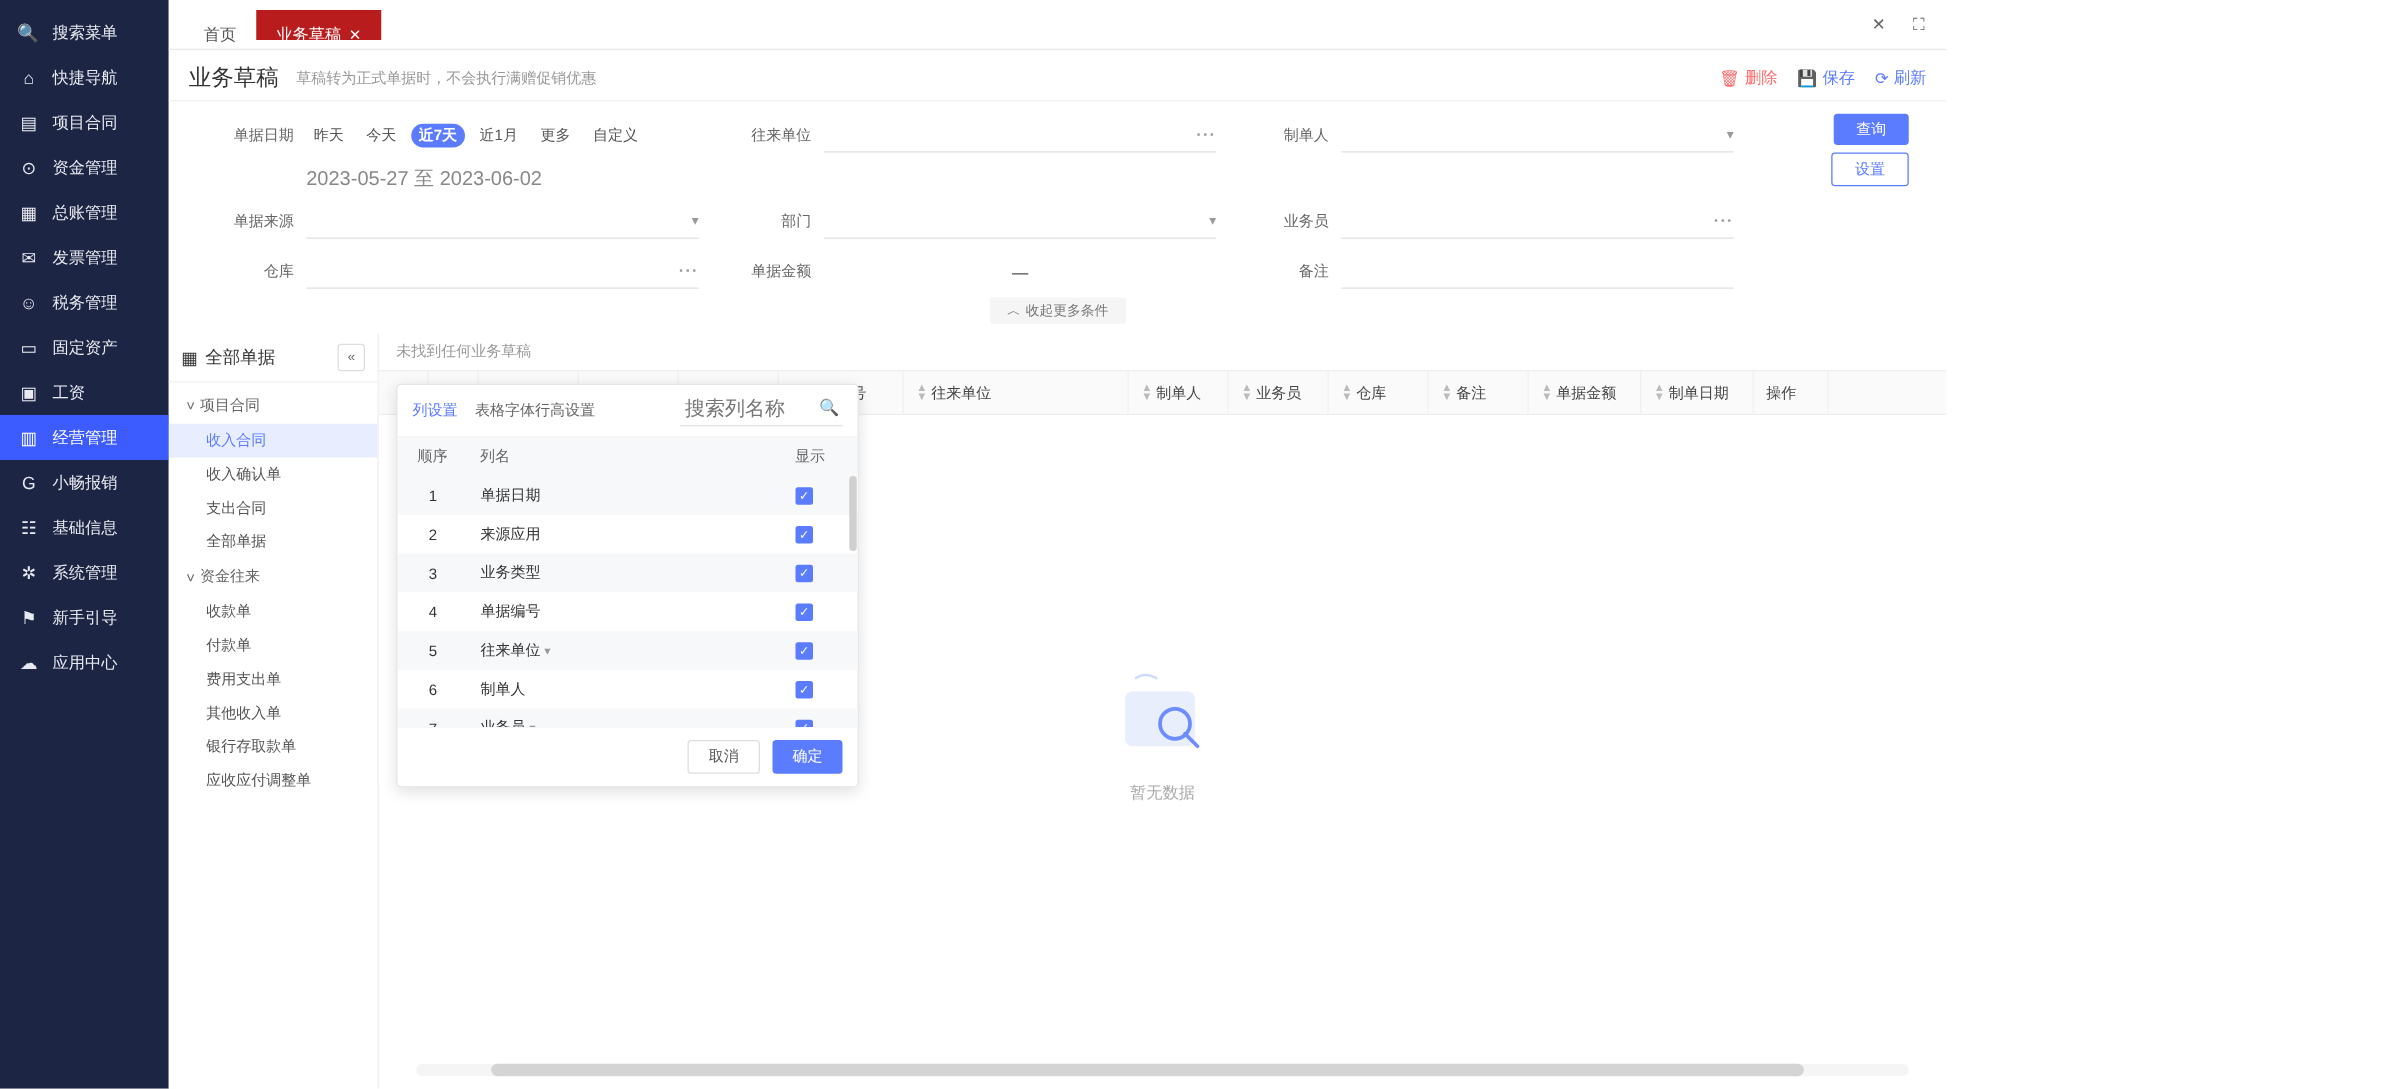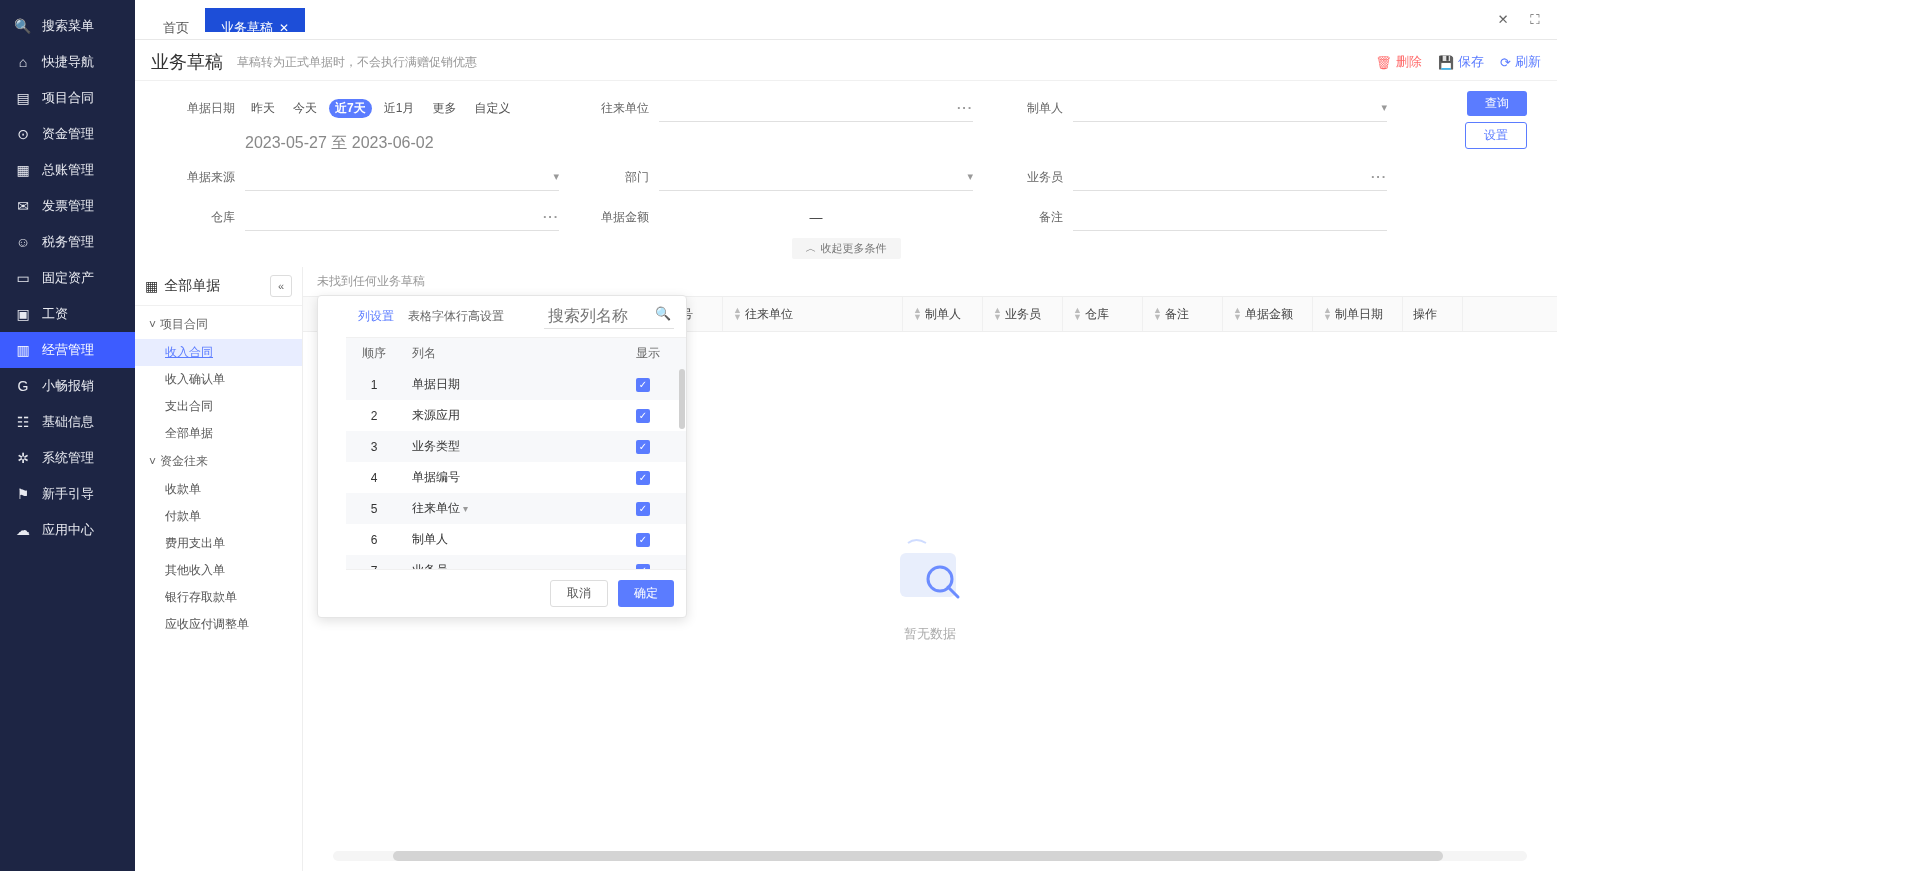--- a/index.html
+++ b/index.html
@@ -12,21 +12,21 @@
 .sidebar-item { display: flex; align-items: center; padding: 9px 14px; cursor: pointer; font-size: 13px; color: #e8eaf0; }
 .sidebar-item.active { background: #3d5cff; color: #fff; }
 .sidebar-item .icon { width: 18px; margin-right: 10px; font-size: 14px; text-align: center; }
 
 
 .main { flex: 1; display: flex; flex-direction: column; background: #fff; min-width: 0; }
 
 
 .tabs { display: flex; align-items: center; height: 40px; border-bottom: 1px solid #e8e8e8; padding-left: 12px; }
 .tab { padding: 0 16px; height: 24px; line-height: 40px; cursor: pointer; color: #555; font-size: 13px; }
-.tab.active { background: #1d4ed8; color: #fff; }
+.tab.active { background: #b91c1c; color: #fff; }
 .tab-close { margin-left: 6px; font-size: 12px; }
 .tab-actions { margin-left: auto; display: flex; align-items: center; padding-right: 10px; gap: 8px; }
 .tab-action-btn { width: 24px; height: 24px; display: flex; align-items: center; justify-content: center; cursor: pointer; color: #666; border: none; background: transparent; }
 
 
 .page-head { padding: 10px 16px 6px; border-bottom: 1px solid #f0f0f0; display: flex; align-items: center; }
 .page-title { font-size: 18px; font-weight: 500; }
 .page-subtitle { margin-left: 14px; color: #999; font-size: 12px; }
 .head-actions { margin-left: auto; display: flex; gap: 16px; font-size: 13px; }
 .head-action { color: #5b7cff; cursor: pointer; display: flex; align-items: center; gap: 4px; background: none; border: none; font-size: 13px; }
@@ -51,38 +51,38 @@
 .collapse-btn { display: inline-flex; align-items: center; gap: 4px; background: #f5f5f5; padding: 3px 14px; color: #777; font-size: 11px; border: none; cursor: pointer; border-radius: 2px; }
 
 
 .body-area { flex: 1; display: flex; min-height: 0; }
 .left-panel { width: 168px; border-right: 1px solid #eee; display: flex; flex-direction: column; }
 .left-head { display: flex; align-items: center; padding: 8px 10px; font-weight: 500; font-size: 14px; border-bottom: 1px solid #f0f0f0; }
 .left-head .collapse-icon { margin-left: auto; width: 22px; height: 22px; border: 1px solid #ddd; border-radius: 3px; display: flex; align-items: center; justify-content: center; font-size: 11px; cursor: pointer; color: #666; }
 .tree { padding: 4px 0; overflow-y: auto; flex: 1; font-size: 12px; }
 .tree-group { padding: 6px 14px; color: #666; cursor: pointer; display: flex; align-items: center; gap: 4px; }
 .tree-leaf { padding: 5px 14px 5px 30px; color: #555; cursor: pointer; }
-.tree-leaf.active { background: #e8edff; color: #5b7cff; text-decoration: underline; }
+.tree-leaf.active { background: #e8edff; color: #5b7cff; }
 
 
 .table-area { flex: 1; display: flex; flex-direction: column; min-width: 0; position: relative; }
 .table-info { padding: 6px 14px; color: #999; font-size: 12px; }
 .table-head { display: flex; border-top: 1px solid #eee; border-bottom: 1px solid #eee; background: #fafafa; height: 36px; align-items: center; font-size: 12px; color: #444; overflow: hidden; }
 .th { padding: 0 10px; display: flex; align-items: center; gap: 3px; border-right: 1px solid #f0f0f0; height: 100%; white-space: nowrap; }
 .th .sort { color: #bbb; font-size: 9px; line-height: 7px; display: flex; flex-direction: column; }
 .th-gear { width: 40px; justify-content: center; color: #5b7cff; cursor: pointer; }
 .th-check { width: 40px; justify-content: center; }
 .th-check input { width: 13px; height: 13px; }
 .empty { flex: 1; display: flex; flex-direction: column; align-items: center; justify-content: center; color: #aaa; }
 .empty-ill { width: 100px; height: 80px; margin-bottom: 10px; }
 .hscroll { height: 10px; background: #f5f5f5; margin: 6px 30px 10px; border-radius: 5px; position: relative; }
 .hscroll-thumb { position: absolute; left: 5%; width: 88%; height: 10px; background: #d4d4d4; border-radius: 5px; }
 
 
-.popover { position: absolute; top: 28px; left: 14px; width: 370px; background: #fff; border: 1px solid #e5e5e5; box-shadow: 0 3px 12px rgba(0,0,0,0.12); border-radius: 4px; z-index: 50; padding-left: 28px; }
+.popover { position: absolute; top: 40px; left: 14px; width: 370px; background: #fff; border: 1px solid #e5e5e5; box-shadow: 0 3px 12px rgba(0,0,0,0.12); border-radius: 4px; z-index: 50; }
 .pop-tabs { display: flex; align-items: center; padding: 8px 12px; gap: 14px; font-size: 12px; border-bottom: 1px solid #f0f0f0; }
 .pop-tab { color: #666; cursor: pointer; }
 .pop-tab.active { color: #5b7cff; }
 .pop-search { margin-left: auto; position: relative; }
 .pop-search input { border: none; border-bottom: 1px solid #e0e0e0; padding: 3px 20px 3px 4px; font-size: 16px; outline: none; width: 130px; }
 .pop-search .sicon { position: absolute; right: 2px; top: 2px; color: #5b7cff; font-size: 13px; }
 .pop-table-head { display: flex; background: #f7f8fa; font-size: 12px; color: #666; font-weight: 500; }
 .pop-table-head > div, .pop-row > div { padding: 7px 10px; }
 .pc-order { width: 56px; text-align: center; }
 .pc-name { flex: 1; display: flex; align-items: center; gap: 3px; }

